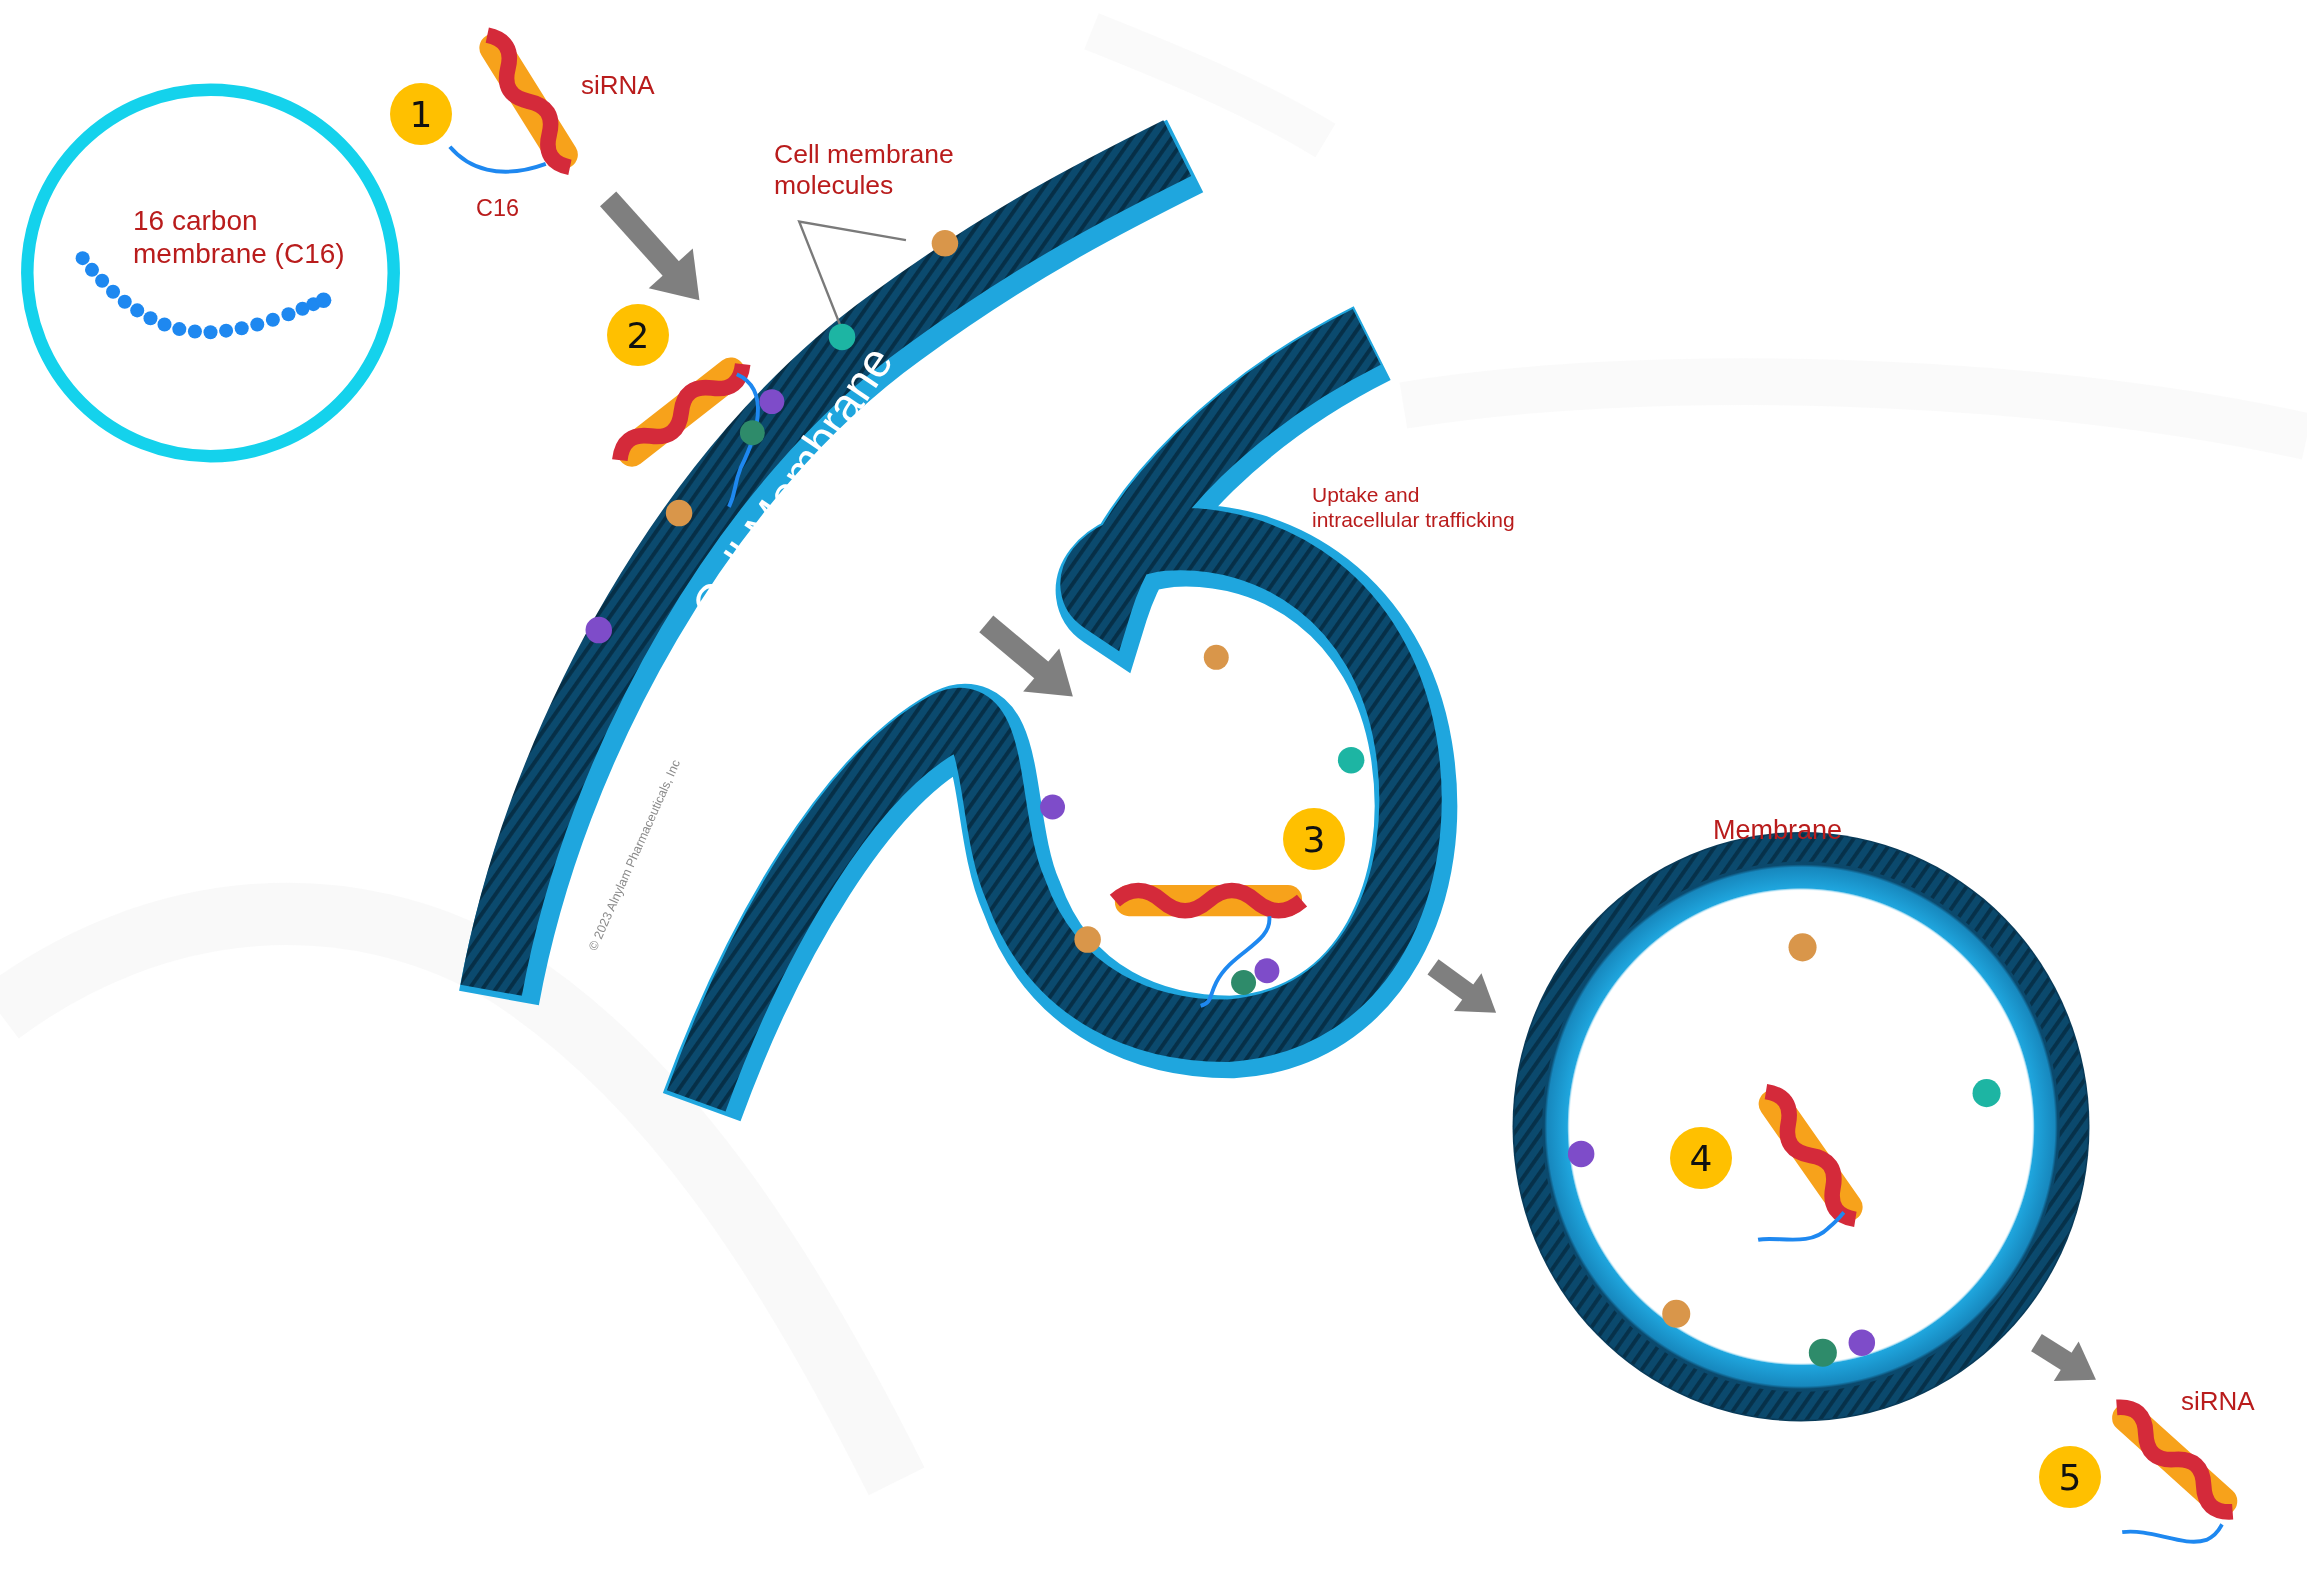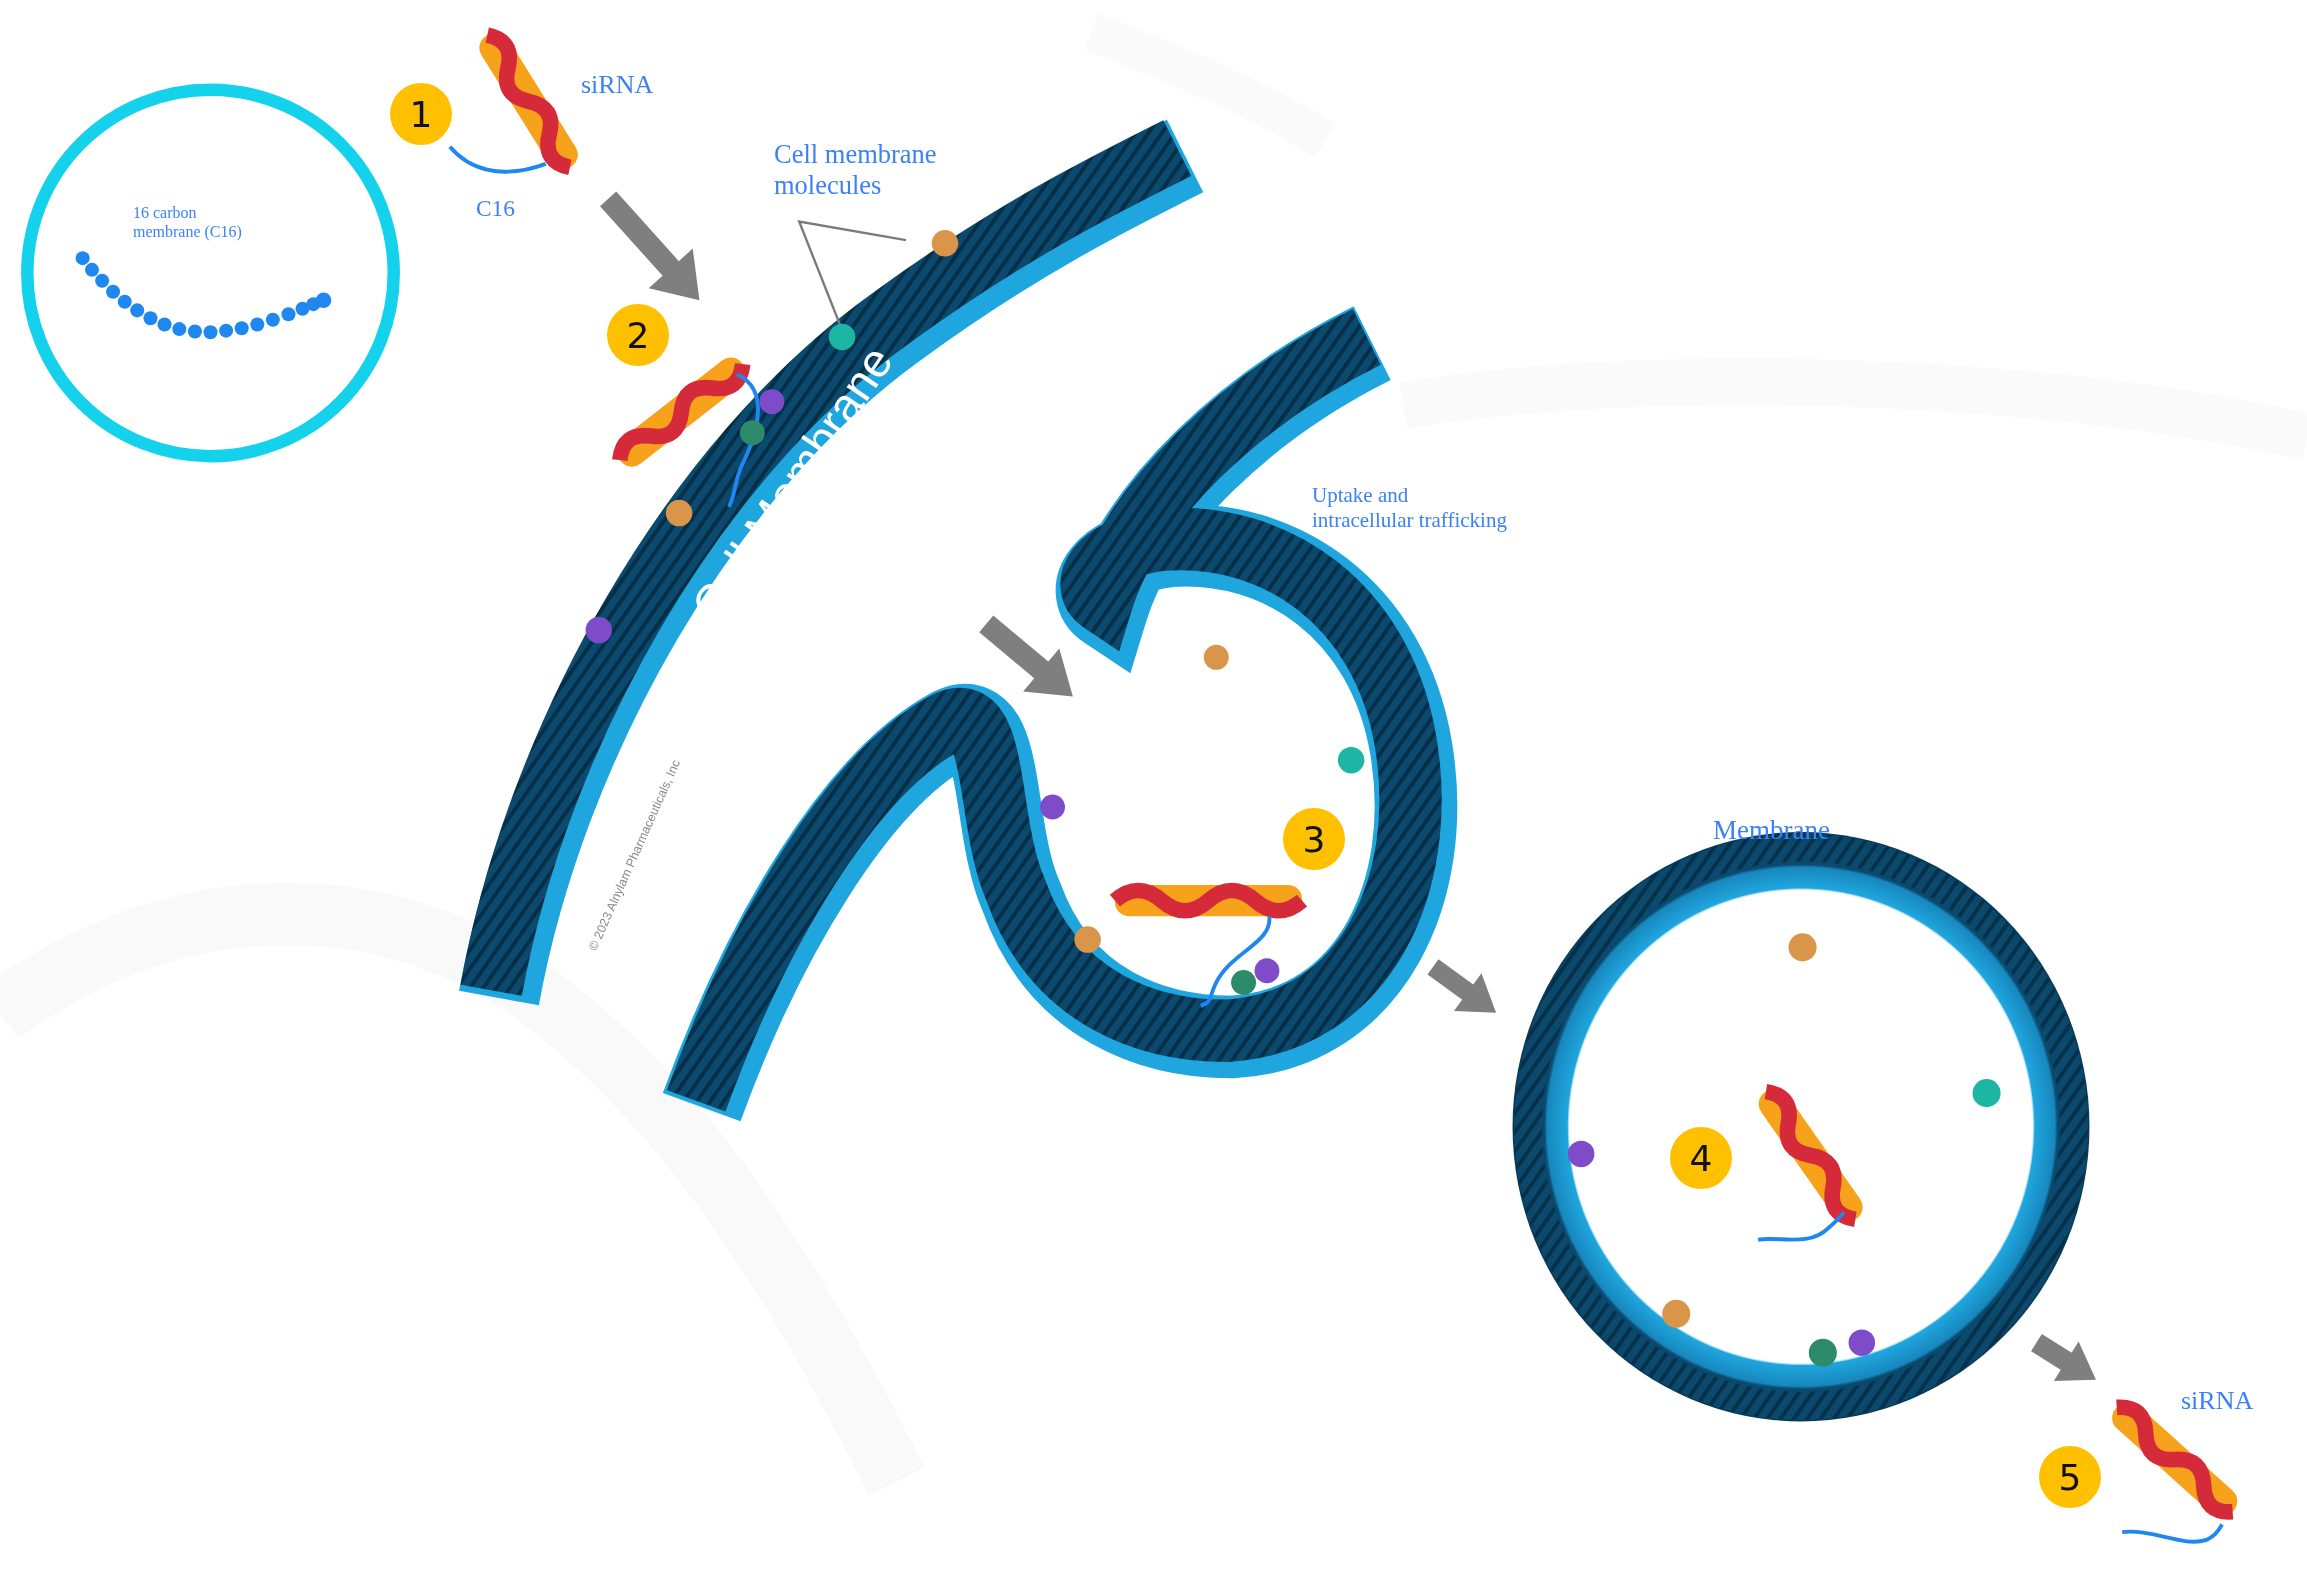--- a/index.html
+++ b/index.html
@@ -1,19 +1,19 @@
 <!DOCTYPE html>
 <html style="font-size:12.5px"><head>
 <meta charset="utf-8">
 <style>
   html, body { margin: 0; padding: 0; background: #ffffff; }
   body { width: 2307px; height: 1593px; position: relative; overflow: hidden;
          font-family: "Liberation Sans", "DejaVu Sans", sans-serif; }
   #stage { position: absolute; left: 0; top: 0; width: 2307px; height: 1593px; }
-  .label { position: absolute; color: #3b82f6; font-family: Liberation Serif, serif;
+  .label { position: absolute; color: #b91c1c; font-family: Liberation Sans, sans-serif;
            line-height: 1.18; white-space: nowrap; }
   .badge { position: absolute; width: 62px; height: 62px; border-radius: 50%;
            background: #FFC000; color: #111; font-family: "DejaVu Sans", sans-serif;
            font-size: 36px; display: flex; align-items: center; justify-content: center; }
   .rot-label { position: absolute; color: #ffffff; font-size: 47px; font-weight: 400;
                font-family: "Liberation Sans", sans-serif; white-space: nowrap; transform-origin: 0 0; }
   .copyright { position: absolute; color: #8a8a8a; font-size: 12.5px; white-space: nowrap;
                transform-origin: 0 0; font-family: "Liberation Sans", sans-serif; }
 </style>
 </head>
@@ -161,21 +161,21 @@
       <circle cx="1595" cy="1260" r="16" fill="#2E8B6A"></circle>
       <circle cx="2312" cy="1215" r="18" fill="#D9964A"></circle>
       <circle cx="2548" cy="1402" r="18" fill="#1DB5A3"></circle>
       <circle cx="2028" cy="1480" r="17" fill="#7E4CC9"></circle>
       <circle cx="2150" cy="1685" r="18" fill="#D9964A"></circle>
       <circle cx="2338" cy="1735" r="18" fill="#2E8B6A"></circle>
       <circle cx="2388" cy="1722" r="17" fill="#7E4CC9"></circle>
     </g>
   </svg>
 
-  <div class="label" style="left:133px; top:204px; font-size:16px;">
+  <div class="label" style="left:133px; top:204px; font-size:28px;">
     <div>16 carbon</div>
     <div>membrane (C16)</div>
   </div>
 
   <div class="badge" style="left:390px; top:83px;">1</div>
   <div class="badge" style="left:607px; top:304px;">2</div>
   <div class="badge" style="left:1283px; top:808px;">3</div>
   <div class="badge" style="left:1670px; top:1127px;">4</div>
   <div class="badge" style="left:2039px; top:1446px;">5</div>
 

